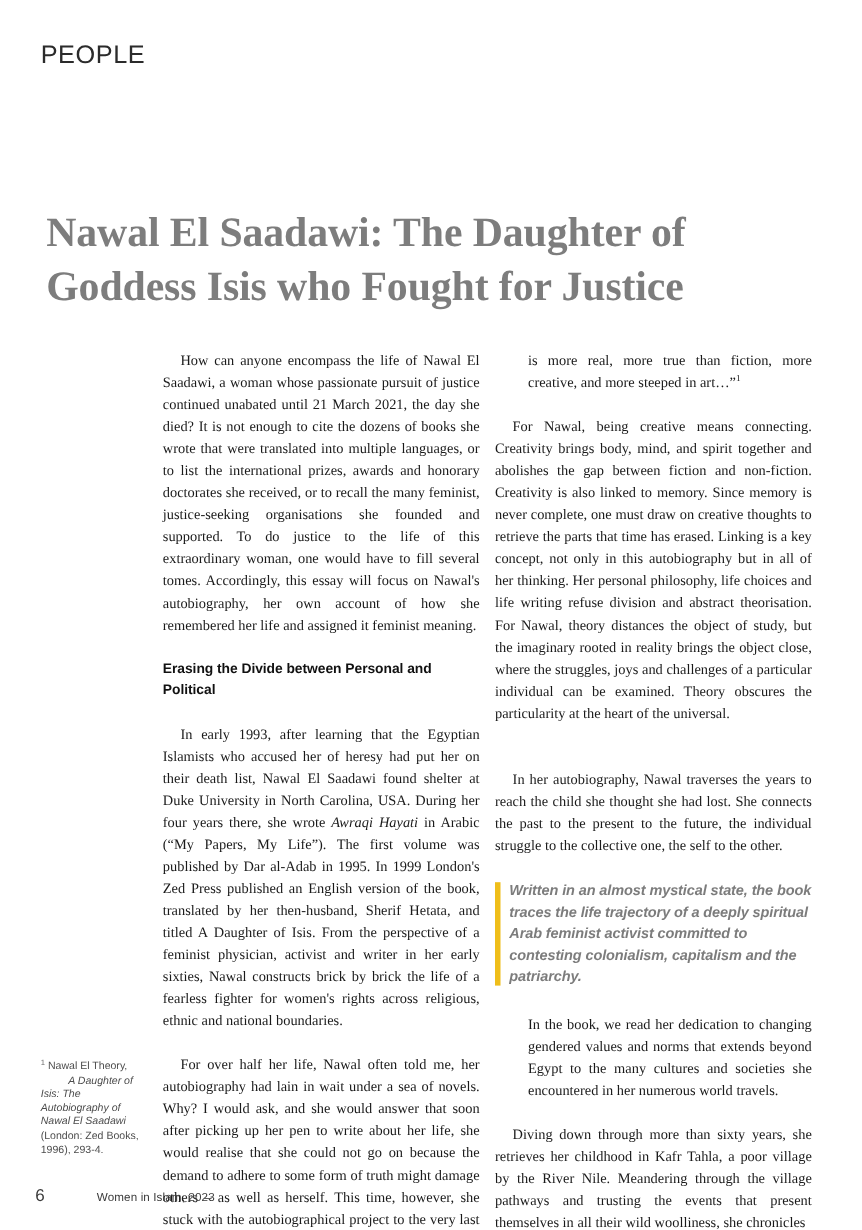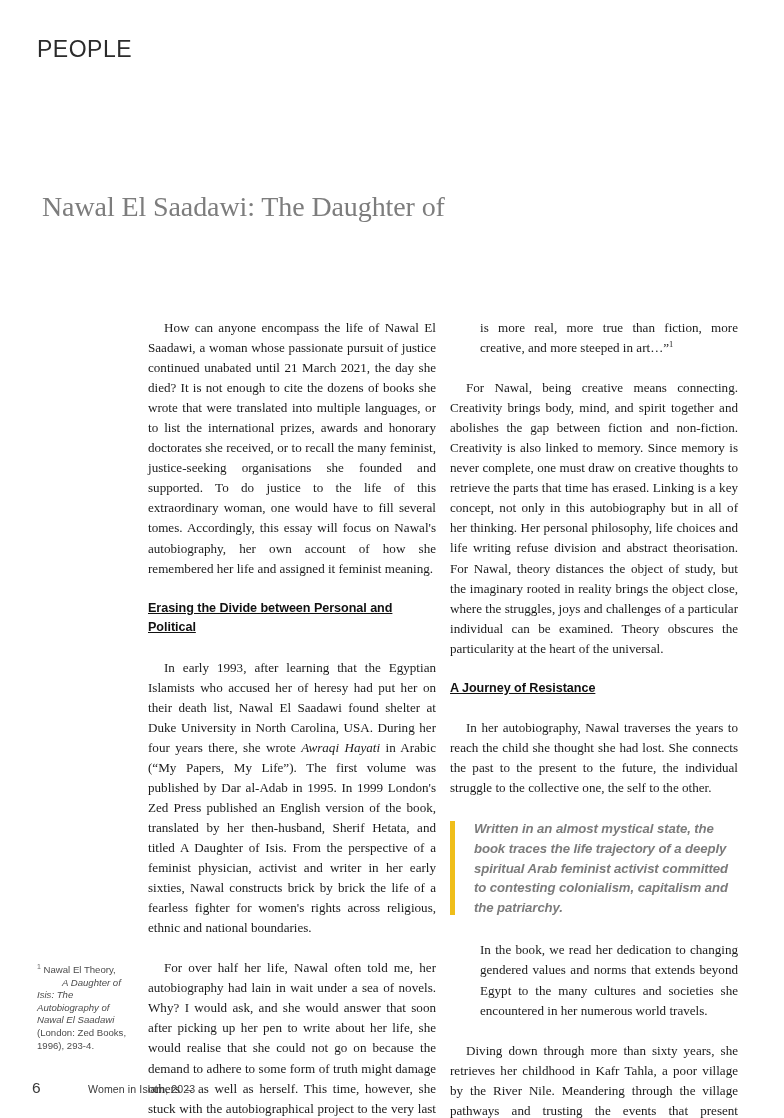--- a/index.html
+++ b/index.html
@@ -28,22 +28,22 @@
     color: #2b2b2b;
   }
 
   
   .headline {
     position: absolute;
     left: 42px;
     top: 163px;
     width: 718px;
     font-family: "Liberation Serif", serif;
-    font-weight: 400;
-    font-size: 28px;
+    font-weight: 700;
+    font-size: 38px;
     line-height: 49px;
     color: #7d7d7d;
     letter-spacing: -0.1px;
   }
   .headline .hl-line { display: block; white-space: nowrap; }
 
   
   .col {
     position: absolute;
     top: 318px;
@@ -67,37 +67,36 @@
 
   h2.subhead {
     font-family: "Liberation Sans", sans-serif;
     font-size: 12.6px;
     line-height: 19.5px;
     font-weight: 700;
     color: #111111;
     margin: 0;
     text-align: left;
     letter-spacing: -0.05px;
-    text-decoration: underline;
   }
   .subhead-gap-top { height: 20px; }
   .subhead-gap-bot { height: 20px; }
 
   em, .ital { font-style: italic; }
   sup.fn {
     font-size: 8.4px;
     vertical-align: super;
     line-height: 0;
   }
 
   
   .pullquote {
     position: relative;
     margin: 21px 0 23px 0;
-    padding-left: 24px;
+    padding-left: 13px;
     text-align: left;
   }
   .pullquote .bar {
     position: absolute;
     left: 0;
     top: 2px;
     bottom: 2px;
     width: 5px;
     background: #efbe1a;
   }
@@ -153,20 +152,21 @@
     margin-left: 28px;
   }
 </style>
 </head>
 <body>
 
 <div class="running-head">PEOPLE</div>
 
 <h1 class="headline">
   <span class="hl-line">Nawal El Saadawi: The Daughter of</span>
+  <span class="hl-line">Goddess Isis who Fought for Justice</span>
 </h1>
 
 <div class="col col-1">
 
   <p>How can anyone encompass the life of Nawal El Saadawi, a woman whose passionate pursuit of justice continued unabated until 21 March 2021, the day she died? It is not enough to cite the dozens of books she wrote that were translated into multiple languages, or to list the international prizes, awards and honorary doctorates she received, or to recall the many feminist, justice-seeking organisations she founded and supported. To do justice to the life of this extraordinary woman, one would have to fill several tomes. Accordingly, this essay will focus on Nawal's autobiography, her own account of how she remembered her life and assigned it feminist meaning.</p>
 
   <div class="subhead-gap-top"></div>
   <h2 class="subhead">Erasing the Divide between Personal and Political</h2>
   <div class="subhead-gap-bot"></div>
 
@@ -179,21 +179,20 @@
 
 <div class="col col-2">
 
   <p class="noindent"><span>is more real, more true than fiction, more creative, and more steeped in art…”</span><sup class="fn">1</sup></p>
 
   <div class="para-gap"></div>
 
   <p>For Nawal, being creative means connecting. Creativity brings body, mind, and spirit together and abolishes the gap between fiction and non-fiction. Creativity is also linked to memory. Since memory is never complete, one must draw on creative thoughts to retrieve the parts that time has erased. Linking is a key concept, not only in this autobiography but in all of her thinking. Her personal philosophy, life choices and life writing refuse division and abstract theorisation. For Nawal, theory distances the object of study, but the imaginary rooted in reality brings the object close, where the struggles, joys and challenges of a particular individual can be examined. Theory obscures the particularity at the heart of the universal.</p>
 
   <div class="subhead-gap-top"></div>
-  <h2 class="subhead">A Journey of Resistance</h2>
   <div class="subhead-gap-bot"></div>
 
   <p>In her autobiography, Nawal traverses the years to reach the child she thought she had lost. She connects the past to the present to the future, the individual struggle to the collective one, the self to the other.</p>
 
   <div class="pullquote">
     <span class="bar"></span>
     <div class="pq-text">Written in an almost mystical state, the book traces the life trajectory of a deeply spiritual Arab feminist activist committed to contesting colonialism, capitalism and the patriarchy.</div>
   </div>
 
   <p class="noindent">In the book, we read her dedication to changing gendered values and norms that extends beyond Egypt to the many cultures and societies she encountered in her numerous world travels.</p>

